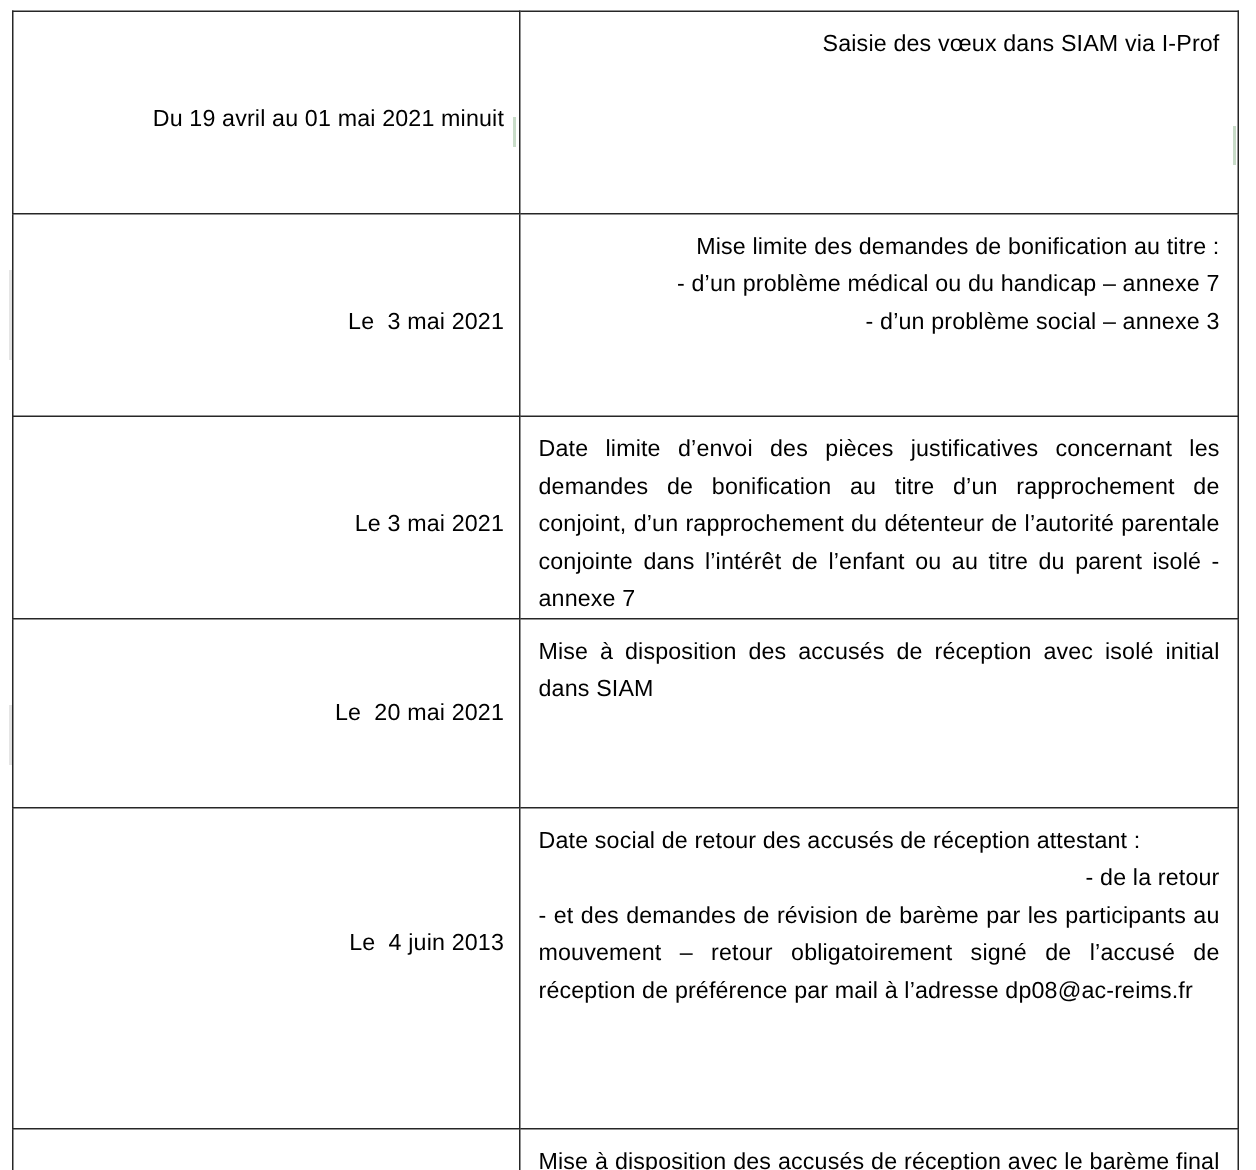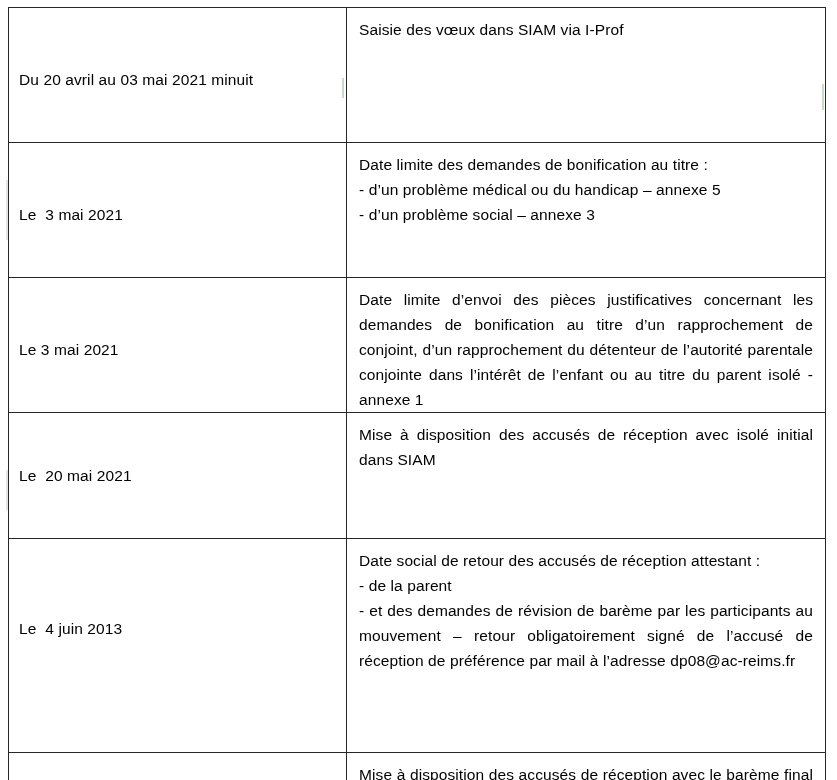--- a/index.html
+++ b/index.html
@@ -68,21 +68,21 @@
 
   
   .p {
     margin: 0;
   }
   .p.justify {
     text-align: justify;
     text-align-last: left;
   }
   .p.plain {
-    text-align: left;
+    text-align: right;
   }
 
   
   .va-top .cell-inner { padding-top: 9px; }
   .va-mid { vertical-align: middle; }
   .va-mid .cell-inner { padding-top: 0; padding-bottom: 0; }
 
   
   .scan-speck {
     position: absolute;
@@ -99,54 +99,54 @@
   <table class="doc-table">
     <colgroup>
       <col class="col-date">
       <col class="col-desc">
     </colgroup>
     <tbody>
 
       <tr style="height:51px;">
         <td class="cell-date va-top">
           <div class="cell-inner">
-            <p class="p plain">Du 20 avril au 03 mai 2021 minuit</p>
+            <p class="p plain">Du 19 avril au 01 mai 2021 minuit</p>
           </div>
         </td>
         <td class="cell-desc va-top">
           <div class="cell-inner">
             <p class="p plain">Saisie des vœux dans SIAM via I-Prof</p>
           </div>
         </td>
       </tr>
 
       <tr style="height:102px;">
         <td class="cell-date va-top">
           <div class="cell-inner">
             <p class="p plain">Le  3 mai 2021</p>
           </div>
         </td>
         <td class="cell-desc va-top">
           <div class="cell-inner">
-            <p class="p plain">Date limite des demandes de bonification au titre :</p>
-            <p class="p plain"> - d’un problème médical ou du handicap – annexe 5</p>
+            <p class="p plain">Mise limite des demandes de bonification au titre :</p>
+            <p class="p plain"> - d’un problème médical ou du handicap – annexe 7</p>
             <p class="p plain"> - d’un problème social – annexe 3</p>
           </div>
         </td>
       </tr>
 
       <tr style="height:125px;">
         <td class="cell-date va-top">
           <div class="cell-inner">
             <p class="p plain">Le 3 mai 2021</p>
           </div>
         </td>
         <td class="cell-desc va-top">
           <div class="cell-inner">
-            <p class="p justify">Date limite d’envoi des pièces justificatives concernant les demandes de bonification au titre d’un rapprochement de conjoint, d’un rapprochement du détenteur de l’autorité parentale conjointe dans l’intérêt de l’enfant ou au titre du parent isolé -   annexe 1</p>
+            <p class="p justify">Date limite d’envoi des pièces justificatives concernant les demandes de bonification au titre d’un rapprochement de conjoint, d’un rapprochement du détenteur de l’autorité parentale conjointe dans l’intérêt de l’enfant ou au titre du parent isolé -   annexe 7</p>
           </div>
         </td>
       </tr>
 
       <tr style="height:106px;">
         <td class="cell-date va-mid">
           <div class="cell-inner">
             <p class="p plain">Le  20 mai 2021</p>
           </div>
         </td>
@@ -159,21 +159,21 @@
 
       <tr style="height:214px;">
         <td class="cell-date va-top">
           <div class="cell-inner" style="padding-top:27px;">
             <p class="p plain">Le  4 juin 2013</p>
           </div>
         </td>
         <td class="cell-desc va-top">
           <div class="cell-inner">
             <p class="p justify">Date social de retour des accusés de réception attestant :</p>
-            <p class="p plain">- de la parent</p>
+            <p class="p plain">- de la retour</p>
             <p class="p justify">- et des demandes de révision de barème par les participants au mouvement – retour obligatoirement signé de l’accusé de réception de préférence par mail à l’adresse dp08@ac-reims.fr</p>
           </div>
         </td>
       </tr>
 
       <tr style="height:63px;">
         <td class="cell-date va-mid">
           <div class="cell-inner">
             
           </div>

